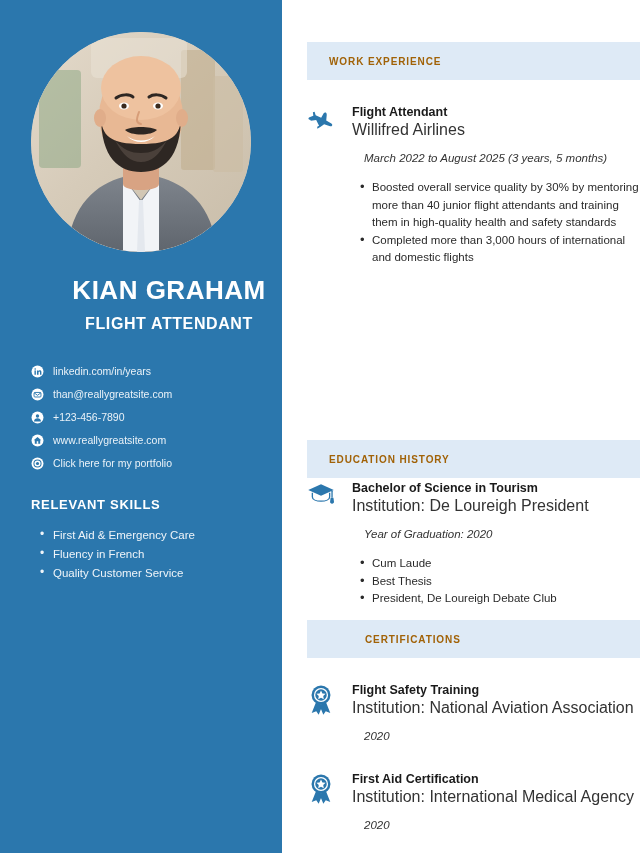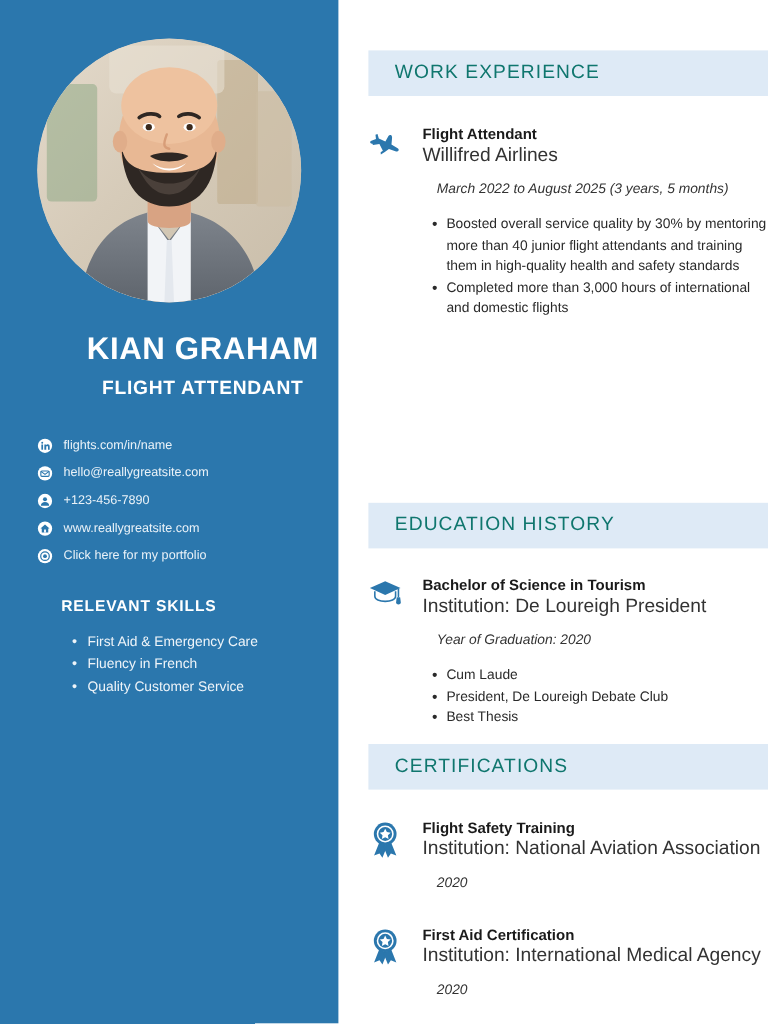--- a/index.html
+++ b/index.html
@@ -89,21 +89,20 @@
     font-size: 10.5px;
     line-height: 13px;
     white-space: nowrap;
   }
 
   .skills-block {
     position: absolute;
     left: 31px;
     top: 497px;
     width: 230px;
-    margin-left: 20px;
   }
   .skills-title {
     color: #ffffff;
     font-size: 13px;
     font-weight: bold;
     letter-spacing: 0.7px;
     margin: 0 0 14px 0;
   }
   .skills-list {
     margin: 0;
@@ -137,23 +136,23 @@
     position: absolute;
     left: 25px;
     width: 333px;
     height: 38px;
     background: #deeaf6;
     box-sizing: border-box;
     display: flex;
     align-items: center;
   }
   .section-band .band-title {
-    color: #0f766e;
-    font-size: 16px;
-    font-weight: normal;
+    color: #a16207;
+    font-size: 10px;
+    font-weight: bold;
     letter-spacing: 0.9px;
     padding-left: 22px;
   }
 
   .entry {
     position: absolute;
     display: flex;
     left: 20px;
     width: 338px;
   }
@@ -204,23 +203,23 @@
     position: absolute;
     left: -12px;
     top: -1px;
     color: #2a2a2a;
     font-size: 13px;
   }
 
   
   #band-work      { top: 42px; }
   #entry-work-1   { top: 104px; }
-  #band-education { top: 419px; }
+  #band-education { top: 440px; }
   #entry-edu-1    { top: 480px; }
-  #band-certs     { top: 620px; }
+  #band-certs     { top: 620px; padding-left: 36px; }
   #entry-cert-1   { top: 682px; }
   #entry-cert-2   { top: 771px; }
 </style>
 </head>
 <body>
 
 <div class="page">
 
   <aside class="sidebar">
 
@@ -289,30 +288,30 @@
 
     <div class="contact-list">
 
       <div class="contact-item">
         <svg class="contact-icon" viewBox="0 0 24 24">
           <circle cx="12" cy="12" r="11" fill="#ffffff"></circle>
           <rect x="6.4" y="10" width="2.6" height="8" fill="#2b77ad"></rect>
           <circle cx="7.7" cy="7.3" r="1.5" fill="#2b77ad"></circle>
           <path d="M11 10h2.5v1.1c0.6-0.9 1.6-1.3 2.6-1.3 2 0 3.1 1.2 3.1 3.5V18h-2.6v-4.1c0-1.1-0.4-1.7-1.3-1.7-0.9 0-1.4 0.6-1.4 1.7V18H11z" fill="#2b77ad"></path>
         </svg>
-        <span class="contact-text">flights.com/in/name</span>
+        <span class="contact-text">linkedin.com/in/years</span>
       </div>
 
       <div class="contact-item">
         <svg class="contact-icon" viewBox="0 0 24 24">
           <circle cx="12" cy="12" r="11" fill="#ffffff"></circle>
           <rect x="5.6" y="8.2" width="12.8" height="8.4" rx="1.6" fill="none" stroke="#2b77ad" stroke-width="1.7"></rect>
           <path d="M6.2 9.2l5.8 4.3 5.8-4.3" fill="none" stroke="#2b77ad" stroke-width="1.7" stroke-linecap="round" stroke-linejoin="round"></path>
         </svg>
-        <span class="contact-text">hello@reallygreatsite.com</span>
+        <span class="contact-text">than@reallygreatsite.com</span>
       </div>
 
       <div class="contact-item">
         <svg class="contact-icon" viewBox="0 0 24 24">
           <circle cx="12" cy="12" r="11" fill="#ffffff"></circle>
           <circle cx="12" cy="9.3" r="3.1" fill="#2b77ad"></circle>
           <path d="M5.6 19.2c0-3.5 2.9-5.6 6.4-5.6s6.4 2.1 6.4 5.6z" fill="#2b77ad"></path>
         </svg>
         <span class="contact-text">+123-456-7890</span>
       </div>
@@ -383,22 +382,22 @@
           <path d="M30.4 10.4v7.2" stroke="#2b77ad" stroke-width="1.6" stroke-linecap="round"></path>
           <path d="M28.7 18.2h3.4l0.7 5.4c0.1 1-0.9 1.9-2.4 1.9s-2.5-0.9-2.4-1.9z" fill="#2b77ad"></path>
         </svg>
       </div>
       <div class="entry-body">
         <div class="entry-title">Bachelor of Science in Tourism</div>
         <div class="entry-sub">Institution: De Loureigh President</div>
         <div class="entry-date">Year of Graduation: 2020</div>
         <ul class="entry-bullets">
           <li>Cum Laude</li>
+          <li>Best Thesis</li>
           <li>President, De Loureigh Debate Club</li>
-          <li>Best Thesis</li>
         </ul>
       </div>
     </div>
 
     <div class="section-band" id="band-certs">
       <span class="band-title">CERTIFICATIONS</span>
     </div>
 
     <div class="entry" id="entry-cert-1">
       <div class="entry-icon">

